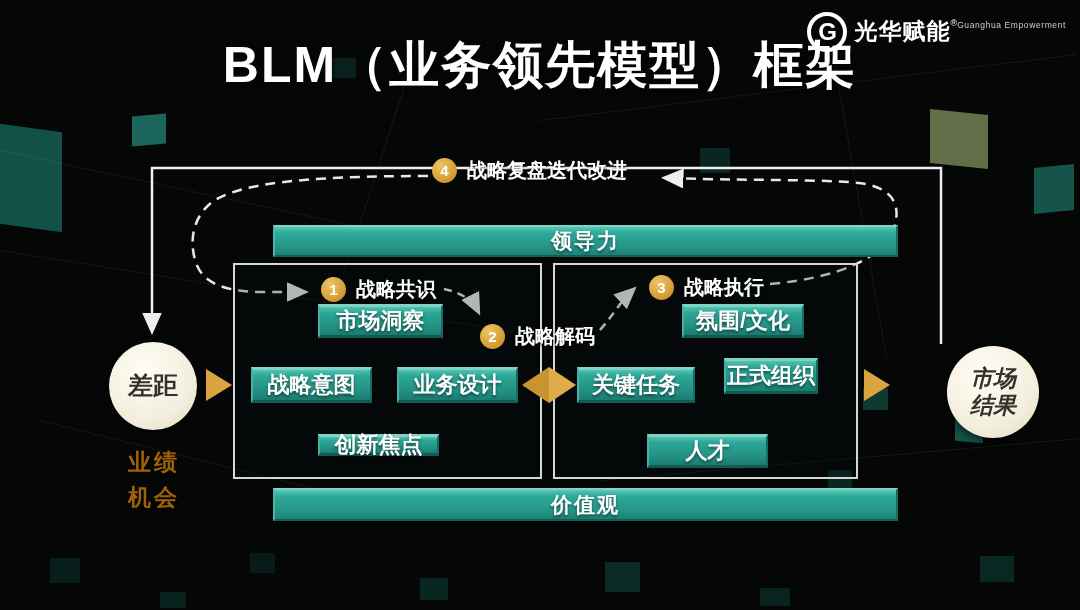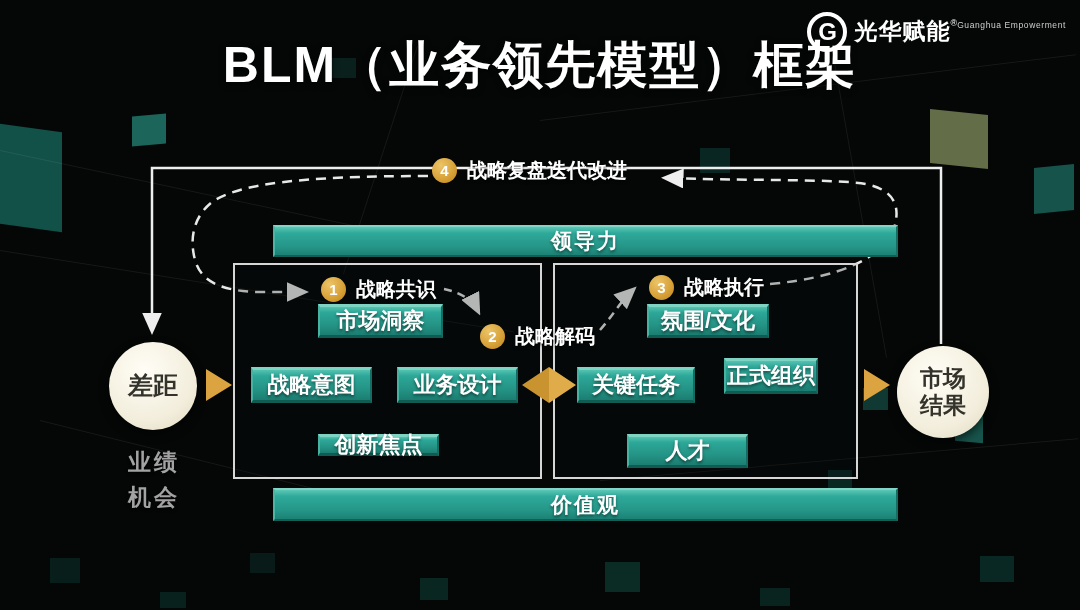--- a/index.html
+++ b/index.html
@@ -85,23 +85,23 @@
 
   
   .circle {
     position:absolute; z-index:3; border-radius:50%;
     background:radial-gradient(circle at 40% 32%,#fffdf6,#f2eddb 65%,#ddd6bd);
     box-shadow:0 4px 10px rgba(0,0,0,.6);
     display:flex; flex-direction:column; align-items:center; justify-content:center;
     color:#33332b; font-weight:bold; line-height:1.18;
   }
   .circle-gap { left:109px; top:342px; width:88px; height:88px; font-size:25px; }
-  .circle-result { left:897px; top:346px; width:92px; height:92px; font-size:23px; }
-
-  .side-label { position:absolute; z-index:3; font-size:23px; font-weight:bold; color:#a3a3a3; letter-spacing:3px; text-shadow:0 2px 3px rgba(0,0,0,.6); }
+  .circle-result { left:947px; top:346px; width:92px; height:92px; font-size:23px;font-style:italic; }
+
+  .side-label { position:absolute; z-index:3; font-size:23px; font-weight:bold; color:#a16207; letter-spacing:3px; text-shadow:0 2px 3px rgba(0,0,0,.6); }
 </style>
 </head>
 <body>
 
 <div>
   <div class="deco" style="left:0;top:128px;width:62px;height:100px;background:#1f9b89;opacity:.5;transform:skewY(8deg);"></div>
   <div class="deco" style="left:132px;top:115px;width:34px;height:30px;background:#2fb3a0;opacity:.55;transform:skewY(-5deg);"></div>
   <div class="deco" style="left:330px;top:58px;width:26px;height:20px;background:#1d8576;opacity:.2;"></div>
   <div class="deco" style="left:930px;top:112px;width:58px;height:54px;background:#97a56a;opacity:.65;transform:skewY(6deg);"></div>
   <div class="deco" style="left:1034px;top:166px;width:40px;height:46px;background:#27a18f;opacity:.5;transform:skewY(-6deg);"></div>
@@ -178,24 +178,24 @@
 <div class="step" style="left:649px; top:274px;">
   <div class="step-num">3</div>
   <div class="step-label">战略执行</div>
 </div>
 
 <div class="btn" style="left:318px; top:304px; width:125px; height:34px;">市场洞察</div>
 <div class="btn" style="left:251px; top:367px; width:121px; height:36px;">战略意图</div>
 <div class="btn" style="left:397px; top:367px; width:121px; height:36px;">业务设计</div>
 <div class="btn" style="left:318px; top:434px; width:121px; height:22px;">创新焦点</div>
 
-<div class="btn" style="left:647px; top:304px; width:122px; height:34px;">氛围/文化</div>
+<div class="btn" style="left:682px; top:304px; width:122px; height:34px;">氛围/文化</div>
 <div class="btn" style="left:577px; top:367px; width:118px; height:36px;">关键任务</div>
 <div class="btn" style="left:724px; top:358px; width:94px; height:36px;text-align:center;">正式组织</div>
-<div class="btn" style="left:627px; top:434px; width:121px; height:34px;">人才</div>
+<div class="btn" style="left:647px; top:434px; width:121px; height:34px;">人才</div>
 
 <div class="bar" style="left:233px; top:488px; width:625px; height:33px;text-align:right;">价值观</div>
 
 <div class="tri-right" style="left:206px; top:369px;"></div>
 <div class="diamond" style="left:522px; top:367px;"></div>
 <div class="tri-right" style="left:864px; top:369px;"></div>
 
 <div class="circle circle-gap">
   <span>差距</span>
 </div>

